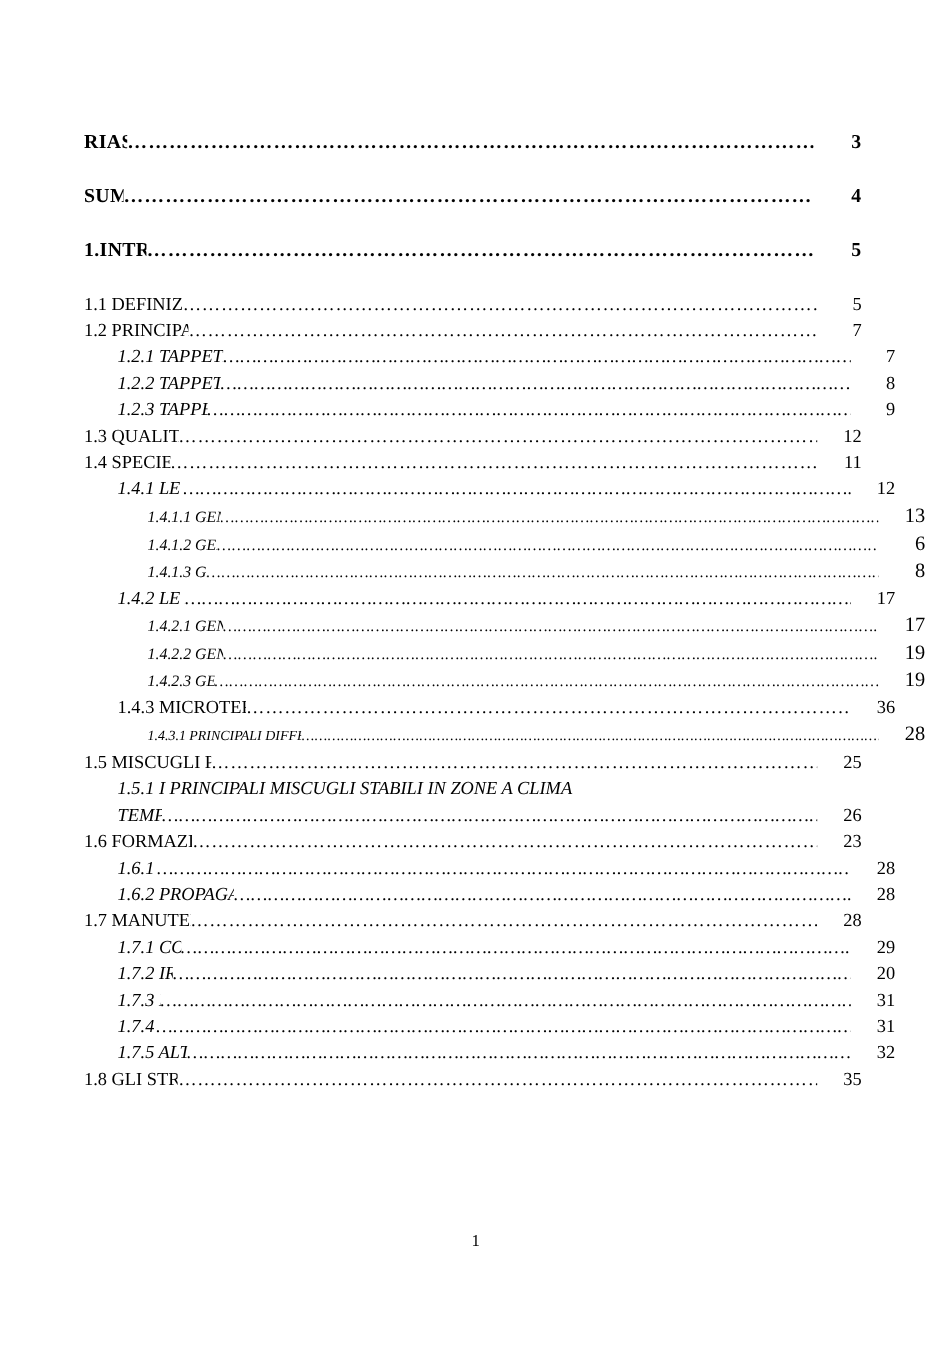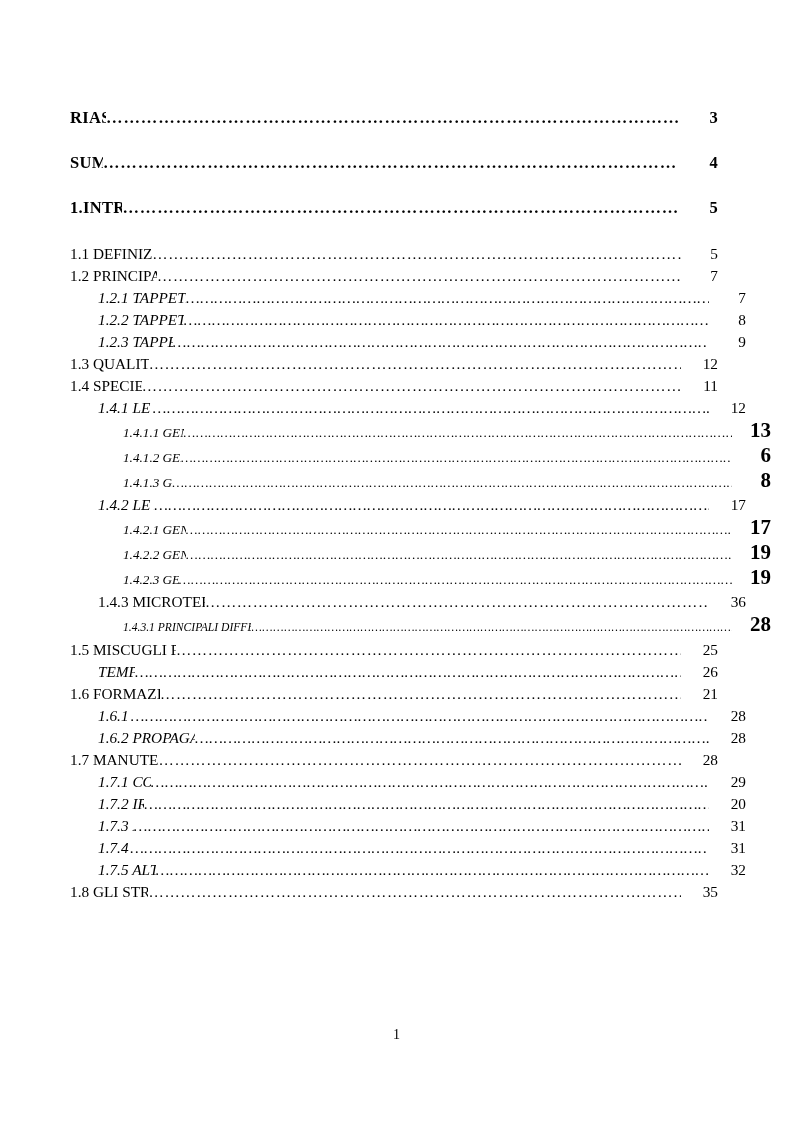--- a/index.html
+++ b/index.html
@@ -102,22 +102,21 @@
   .lvl4 {
     font-size: 13.2px;
     line-height: 22px;
     font-style: italic;
     margin-left: 53px;
   }
   .lvl4 .toc-page {
     width: 34px;
     padding-left: 5px;
     font-style: normal;
-    font-size: 21px;
-    font-weight: bold;
+    font-size: 17px;
   }
   .lvl4.tiny { font-size: 11.6px; }
 
   
   .toc-wrap {
     font-size: 15.3px;
     line-height: 22px;
     font-style: italic;
     margin-left: 28px;
   }
@@ -254,30 +253,31 @@
           <span class="toc-label">1.4.3.1  PRINCIPALI DIFFERENZE FRA MICRO E MACROTERME</span>
           <span class="toc-leader">……………………………………………………………………………………………………………………………………………………………………………………………………………………………………………………………………………………………………</span>
           <span class="toc-page">28</span>
         </div>
         <div class="toc-row lvl2">
           <span class="toc-label">1.5 MISCUGLI PIU’ UTILIZZATI NEI TAPPETI ERBOSI</span>
           <span class="toc-leader">……………………………………………………………………………………………………………………………………………………………………………………………………………………………………………………………………………………………………</span>
           <span class="toc-page">25</span>
         </div>
         <div class="toc-wrap">
+          <span class="wrap-first">1.5.1 I PRINCIPALI MISCUGLI STABILI IN ZONE A CLIMA</span>
           <div class="toc-row">
             <span class="toc-label">TEMPERATO</span>
             <span class="toc-leader">………………………………………………………………………………………………………………………………………………………………………………………………………………………………………………</span>
             <span class="toc-page">26</span>
           </div>
         </div>
         <div class="toc-row lvl2">
           <span class="toc-label">1.6 FORMAZIONE DI UN TAPPETO ERBOSO</span>
           <span class="toc-leader">……………………………………………………………………………………………………………………………………………………………………………………………………………………………………………………………………………………………………</span>
-          <span class="toc-page">21</span>
+          <span class="toc-page">23</span>
         </div>
         <div class="toc-row lvl3">
           <span class="toc-label">1.6.1 SEMINA</span>
           <span class="toc-leader">……………………………………………………………………………………………………………………………………………………………………………………………………………………………………………………………………………………………………</span>
           <span class="toc-page">28</span>
         </div>
         <div class="toc-row lvl3">
           <span class="toc-label">1.6.2 PROPAGAZIONE PER VIA VEGETATIVA</span>
           <span class="toc-leader">……………………………………………………………………………………………………………………………………………………………………………………………………………………………………………………………………………………………………</span>
           <span class="toc-page">28</span>

